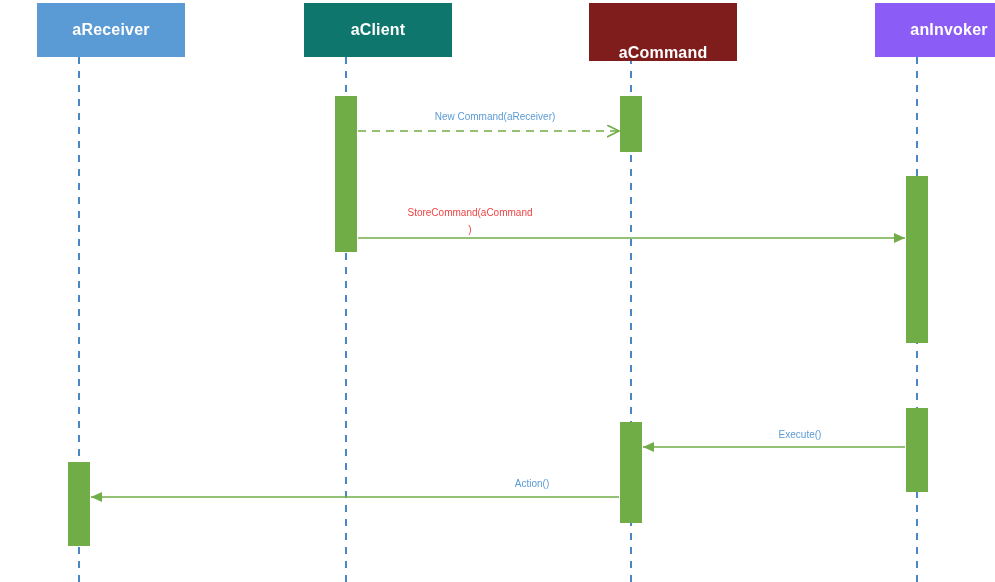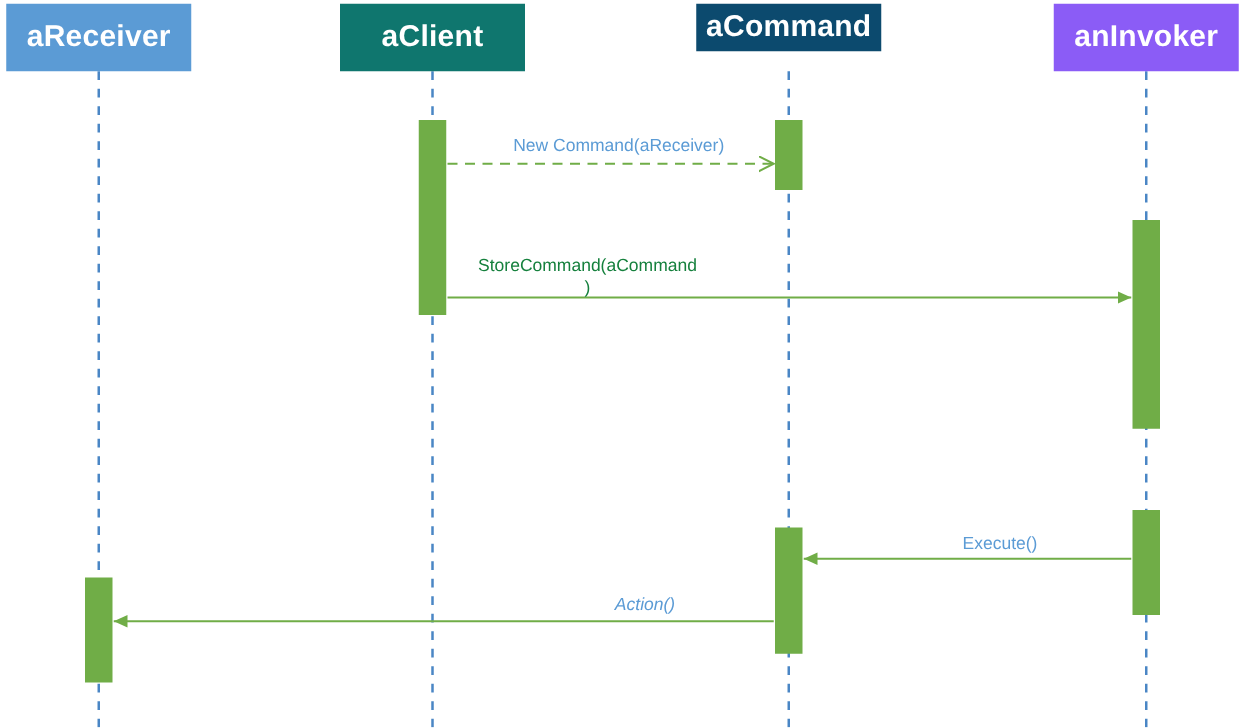--- a/index.html
+++ b/index.html
@@ -27,33 +27,34 @@
   }
   .participant-box {
     position: absolute;
     box-sizing: border-box;
     background: #5b9bd5;
     color: #ffffff;
     display: flex;
     align-items: center;
     justify-content: center;
     font-weight: bold;
-    font-size: 24px;
+    font-size: 16px;
     letter-spacing: 0.2px;
     line-height: 1;
+    margin-left: 32px;
   }
   .activation-bar {
     position: absolute;
     background: #70ad47;
     box-sizing: border-box;
   }
   .msg-label {
     position: absolute;
     color: #5b9bd5;
-    font-size: 14px;
+    font-size: 10px;
     line-height: 17px;
     white-space: pre-line;
     text-align: center;
     box-sizing: border-box;
   }
   .msg-label.align-right { text-align: center; }
 </style>
 </head>
 <body>
 
@@ -68,21 +69,21 @@
       </g>
   </svg>
 
   <div id="participants-layer">
       <div class="participant-box" style="left: 5px; top: 3px; width: 148px; height: 54px; background: rgb(91, 155, 213); color: rgb(255, 255, 255);">
         <span>aReceiver</span>
       </div>
       <div class="participant-box" style="left: 272px; top: 3px; width: 148px; height: 54px; background: #0f766e; color: rgb(255, 255, 255);">
         <span>aClient</span>
       </div>
-      <div class="participant-box" style="left: 557px; top: 3px; width: 148px; height: 38px; background: #0c4a6e; color: rgb(255, 255, 255);">
+      <div class="participant-box" style="left: 557px; top: 3px; width: 148px; height: 58px; background: #7f1d1d; color: rgb(255, 255, 255); align-items: flex-end;">
         <span>aCommand</span>
       </div>
       <div class="participant-box" style="left: 843px; top: 3px; width: 148px; height: 54px; background: #8b5cf6; color: rgb(255, 255, 255);">
         <span>anInvoker</span>
       </div>
     </div>
 
   <div id="activations-layer">
       <div class="activation-bar" style="left: 335px; top: 96px; width: 22px; height: 156px; background: rgb(112, 173, 71);"></div>
       <div class="activation-bar" style="left: 620px; top: 96px; width: 22px; height: 56px; background: rgb(112, 173, 71);"></div>
@@ -107,19 +108,19 @@
     <g id="message-lines">
         <line x1="358" x2="619" y1="131" y2="131" stroke="#70ad47" stroke-width="1.6" stroke-dasharray="8,6" marker-end="url(#arrow-open-right)"></line>
         <line x1="358" x2="905" y1="238" y2="238" stroke="#70ad47" stroke-width="1.6" marker-end="url(#arrow-filled-right)"></line>
         <line x1="905" x2="643" y1="447" y2="447" stroke="#70ad47" stroke-width="1.6" marker-end="url(#arrow-filled-left)"></line>
         <line x1="619" x2="91" y1="497" y2="497" stroke="#70ad47" stroke-width="1.6" marker-end="url(#arrow-filled-left)"></line>
       </g>
   </svg>
 
   <div id="labels-layer">
       <div class="msg-label" style="left: 365px; top: 108px; width: 260px; color: rgb(91, 155, 213);">New Command(aReceiver)</div>
-      <div class="msg-label" style="left: 340px; top: 204px; width: 260px; color: #15803d;">StoreCommand(aCommand
+      <div class="msg-label" style="left: 340px; top: 204px; width: 260px; color: #ef4444;">StoreCommand(aCommand
 )</div>
       <div class="msg-label align-right" style="left: 700px; top: 426px; width: 200px; color: rgb(91, 155, 213);">Execute()</div>
-      <div class="msg-label align-right" style="left: 420px; top: 475px; width: 192px; color: rgb(91, 155, 213); font-style: italic;">Action()</div>
+      <div class="msg-label align-right" style="left: 436px; top: 475px; width: 192px; color: rgb(91, 155, 213);">Action()</div>
     </div>
 
 </div>
 
 </body></html>

